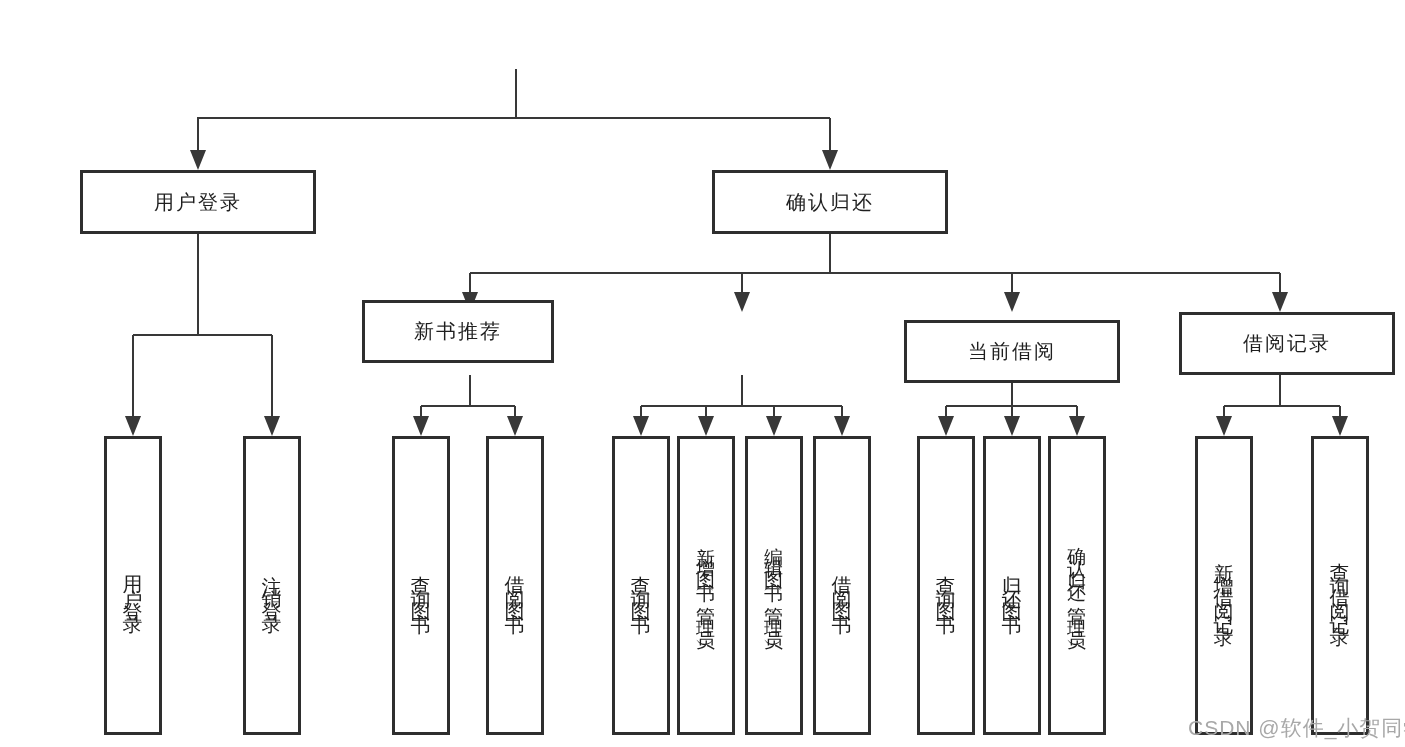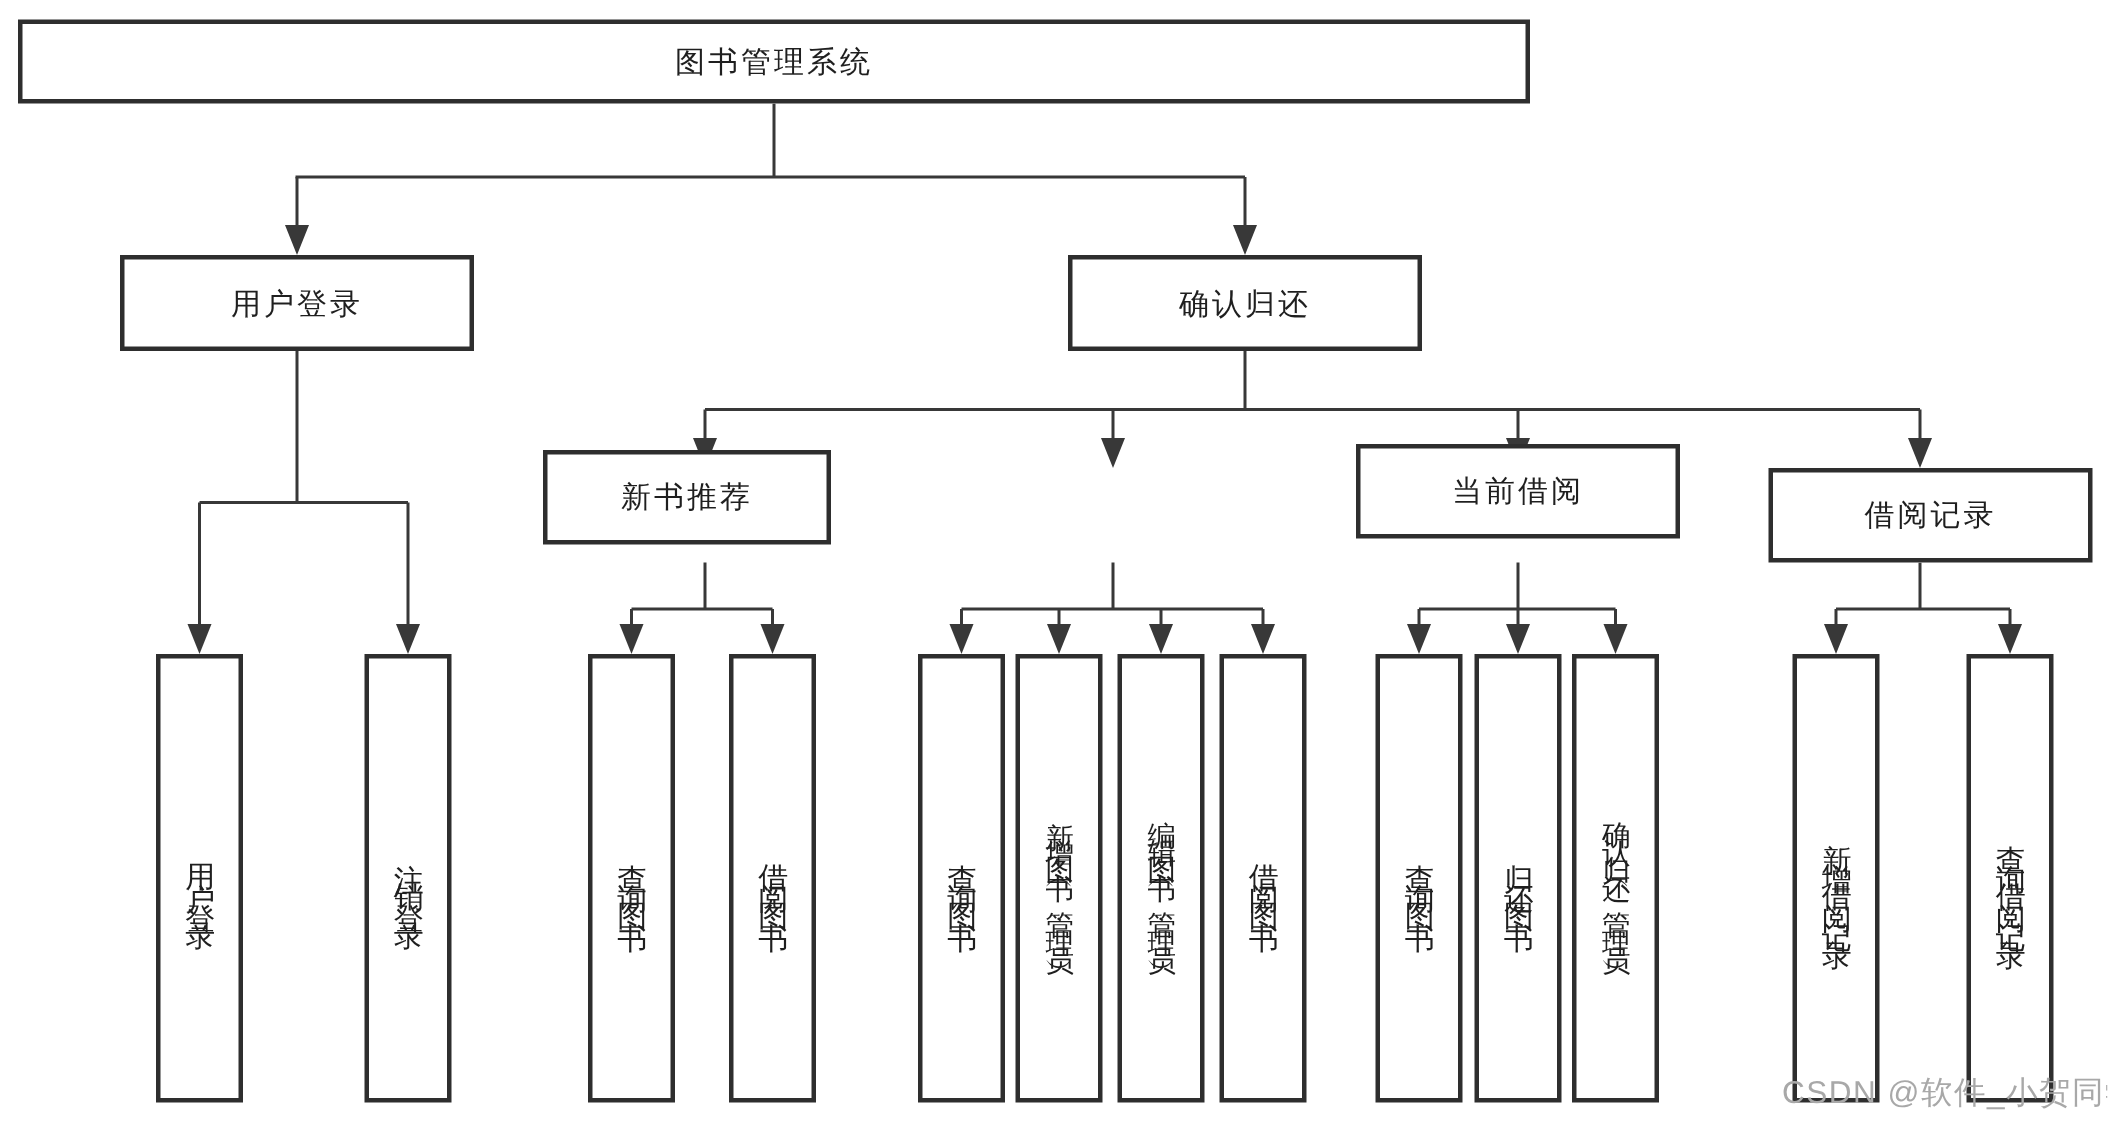--- a/index.html
+++ b/index.html
@@ -33,23 +33,20 @@
     position:absolute;left:1188px;top:714px;z-index:10;
     font-size:21px;letter-spacing:1px;white-space:nowrap;
     color:var(--watermark,#a8a8a8);
   }
 </style>
 </head>
 <body>
 
 <div class="canvas">
 
-  <div class="box" style="left:12px;top:13px;width:1008px;height:56px">
-    <span class="htext">图书管理系统</span>
-  </div>
 
   <div class="vl" style="left:515px;top:69px;height:49px"></div>
   <div class="hl" style="left:197px;top:117px;width:633px"></div>
   <div class="vl" style="left:197px;top:118px;height:32px"></div>
   <div class="arr" style="left:190px;top:150px"></div>
   <div class="vl" style="left:829px;top:118px;height:32px"></div>
   <div class="arr" style="left:822px;top:150px"></div>
 
   <div class="box" style="left:80px;top:170px;width:236px;height:64px">
     <span class="htext">用户登录</span>
@@ -72,21 +69,21 @@
   <div class="vl" style="left:741px;top:273px;height:19px"></div>
   <div class="arr" style="left:734px;top:292px"></div>
   <div class="vl" style="left:1011px;top:273px;height:19px"></div>
   <div class="arr" style="left:1004px;top:292px"></div>
   <div class="vl" style="left:1279px;top:273px;height:19px"></div>
   <div class="arr" style="left:1272px;top:292px"></div>
 
   <div class="box" style="left:362px;top:300px;width:192px;height:63px">
     <span class="htext">新书推荐</span>
   </div>
-  <div class="box" style="left:904px;top:296px;width:216px;height:63px">
+  <div class="box" style="left:904px;top:320px;width:216px;height:63px">
     <span class="htext">当前借阅</span>
   </div>
   <div class="box" style="left:1179px;top:312px;width:216px;height:63px">
     <span class="htext">借阅记录</span>
   </div>
 
   <div class="vl" style="left:469px;top:375px;height:31px"></div>
   <div class="hl" style="left:421px;top:405px;width:94px"></div>
   <div class="vl" style="left:420px;top:406px;height:10px"></div>
   <div class="arr" style="left:413px;top:416px"></div>

